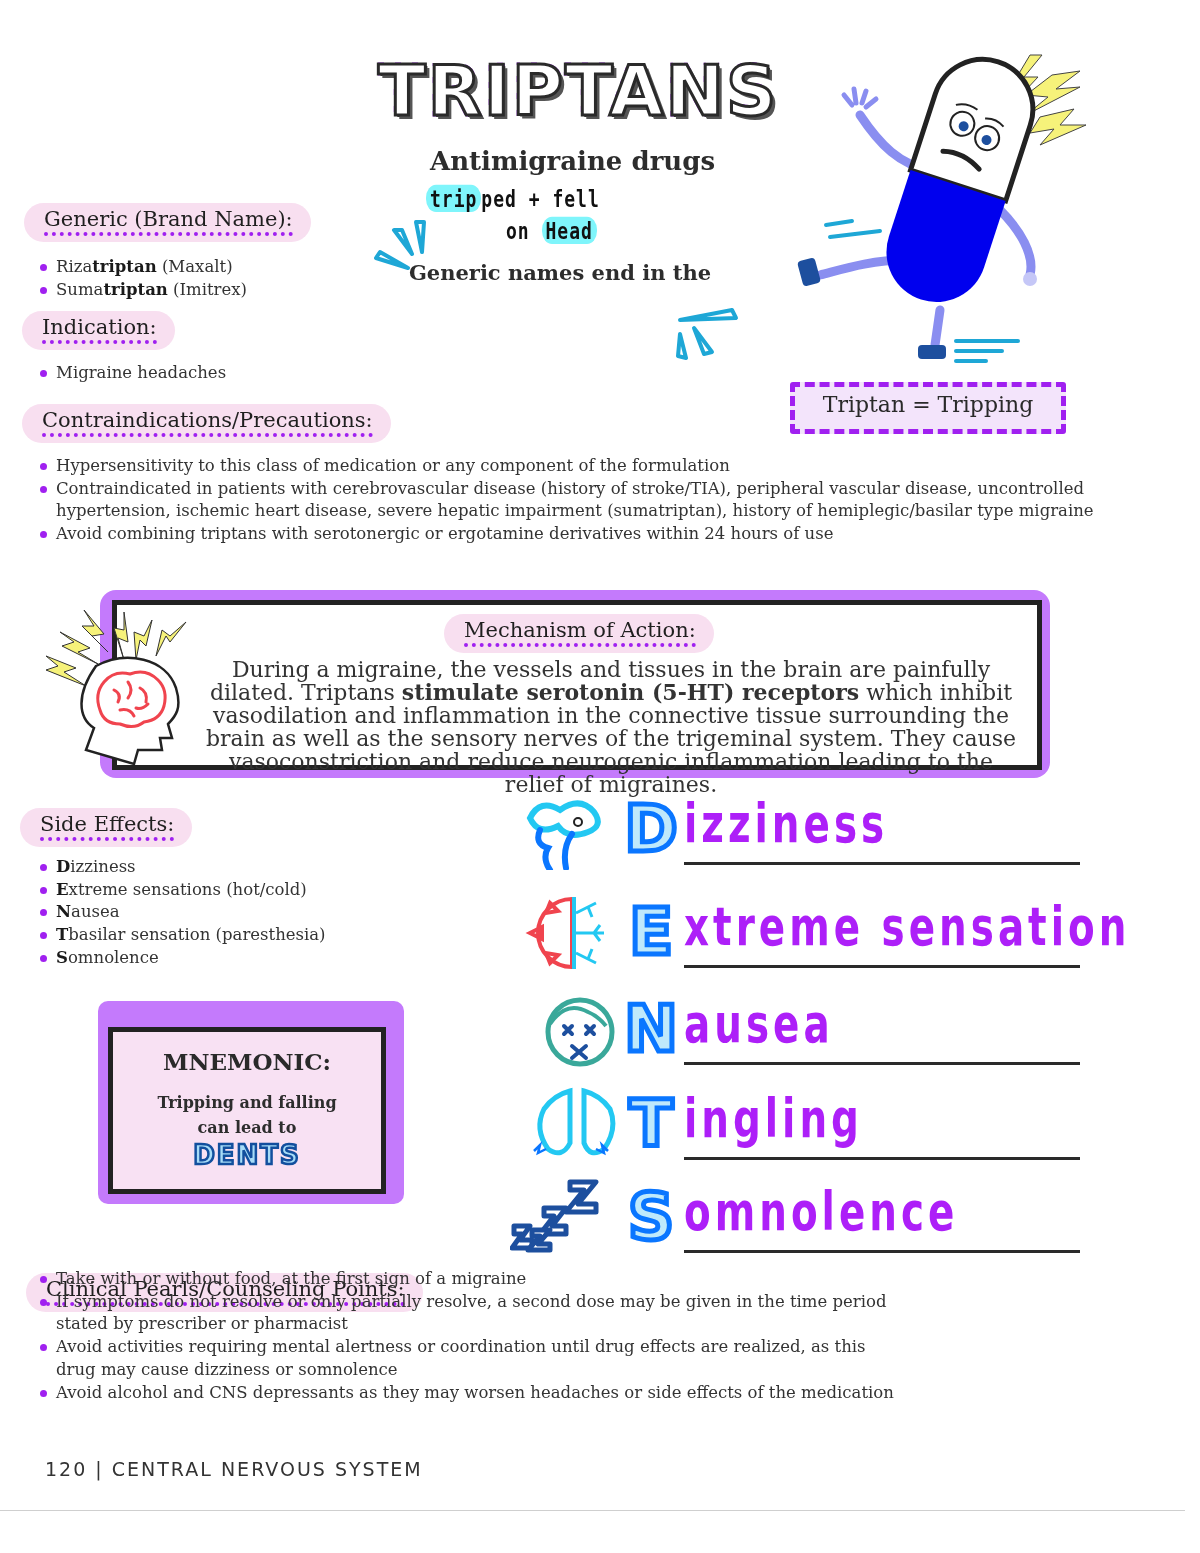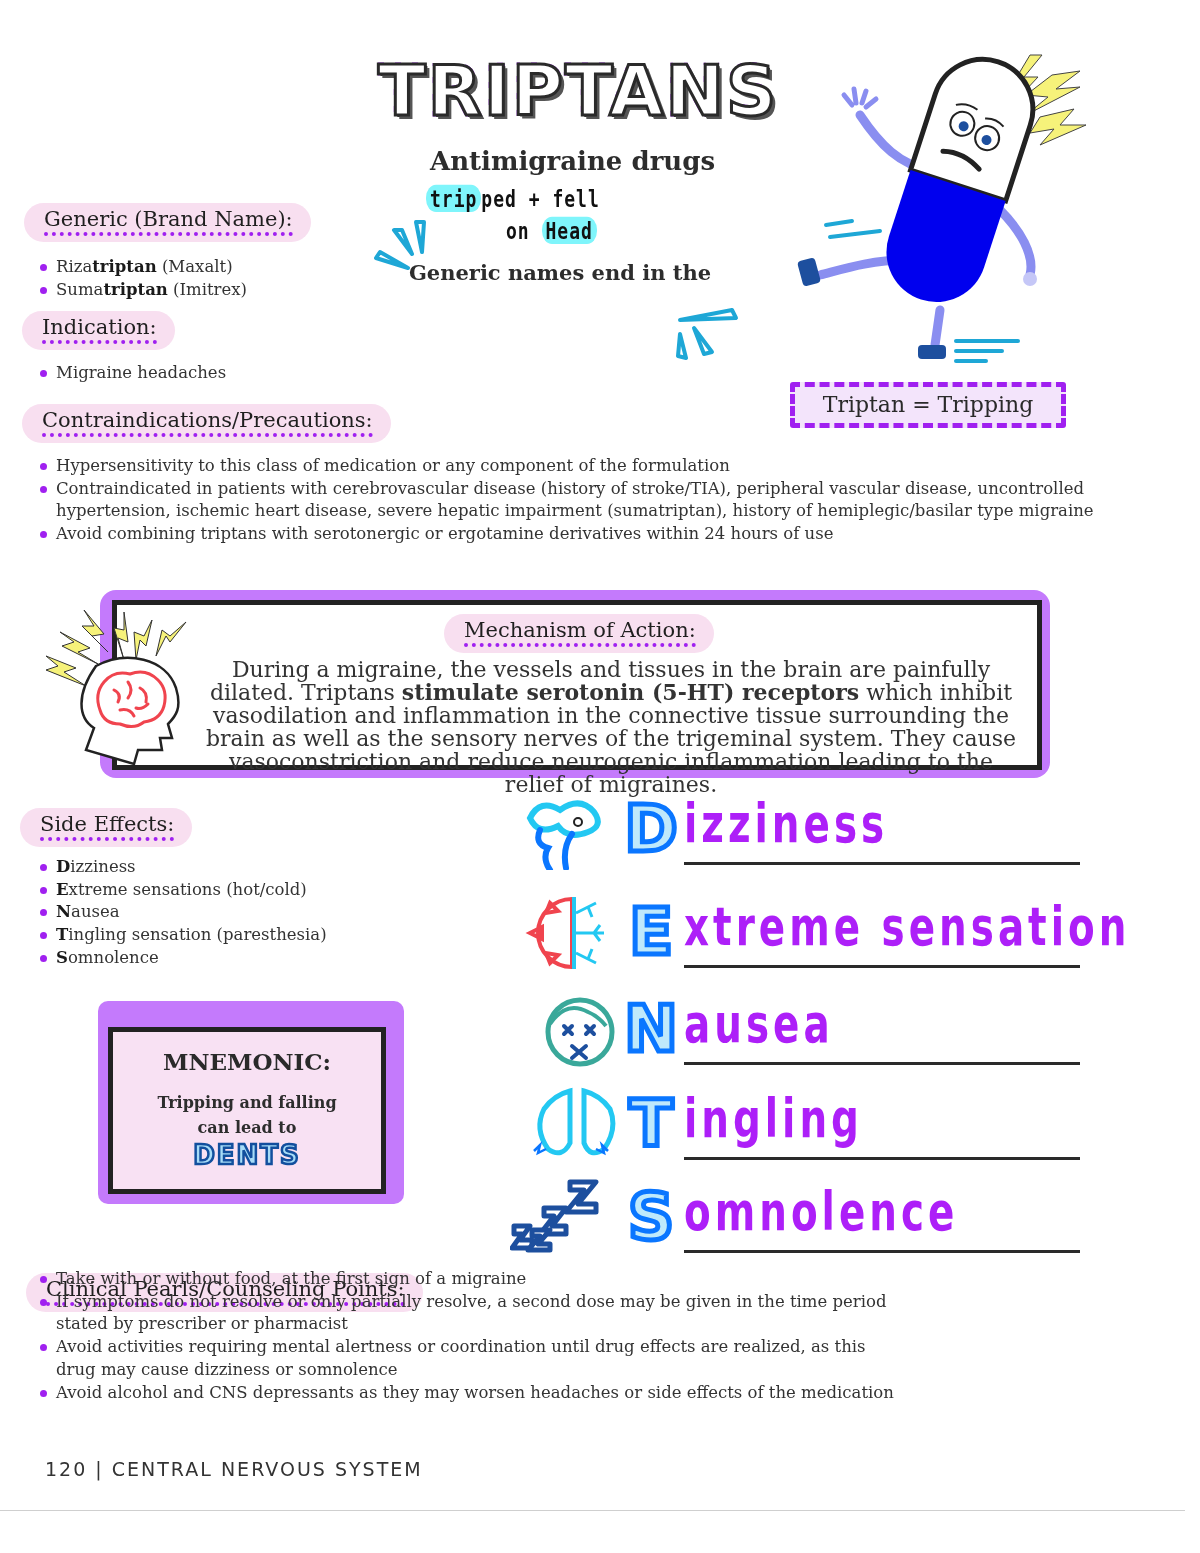--- a/index.html
+++ b/index.html
@@ -56,21 +56,21 @@
   }
   ul.bul b { color: #1a1a1a; }
   .init { font-weight: bold; color: #1a1a1a; position: relative; }
   .init::before {
     content: ""; position: absolute; left: -2px; top: 4px; width: 11px; height: 14px;
     background: rgba(230,120,230,0.45); border-radius: 50%; z-index: -1;
   }
 
   
   .trip-label {
-    left: 790px; top: 382px; width: 276px; height: 46px;
+    left: 790px; top: 382px; width: 276px; height: 52px;
     border: 5px dashed #a020f0; background: #f3e4fb;
     font-size: 22px; text-align: center; line-height: 36px; color: #2a2a2a;
     border-radius: 3px;
   }
 
   
   .moa-outer {
     left: 100px; top: 590px; width: 950px; height: 188px;
     background: #c47afc; border-radius: 16px;
   }
@@ -244,21 +244,21 @@
   </g>
 </svg>
 
 <div class="pill" style="left:20px; top:808px;">
   <span class="u">Side Effects:</span>
 </div>
 <ul class="bul" style="left:36px; top:856px;">
   <li><span class="init">D</span><span>izziness</span></li>
   <li><span class="init">E</span><span>xtreme sensations (hot/cold)</span></li>
   <li><span class="init">N</span><span>ausea</span></li>
-  <li><span class="init">T</span><span>ingling sensation (paresthesia)</span></li>
+  <li><span class="init">T</span><span>basilar sensation (paresthesia)</span></li>
   <li><span class="init">S</span><span>omnolence</span></li>
 </ul>
 
 <div class="abs mn-outer"></div>
 <div class="abs mn-inner"></div>
 <div class="abs mn-title">MNEMONIC:</div>
 <div class="abs mn-text">
   <div>Tripping and falling</div>
   <div>can lead to</div>
 </div>

